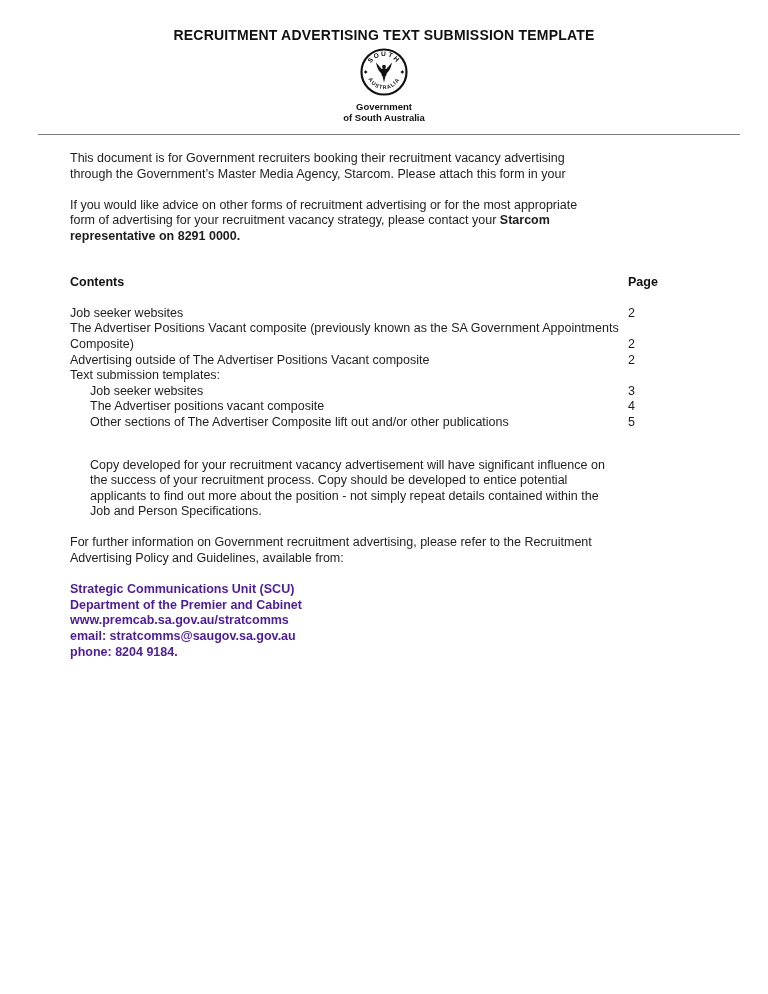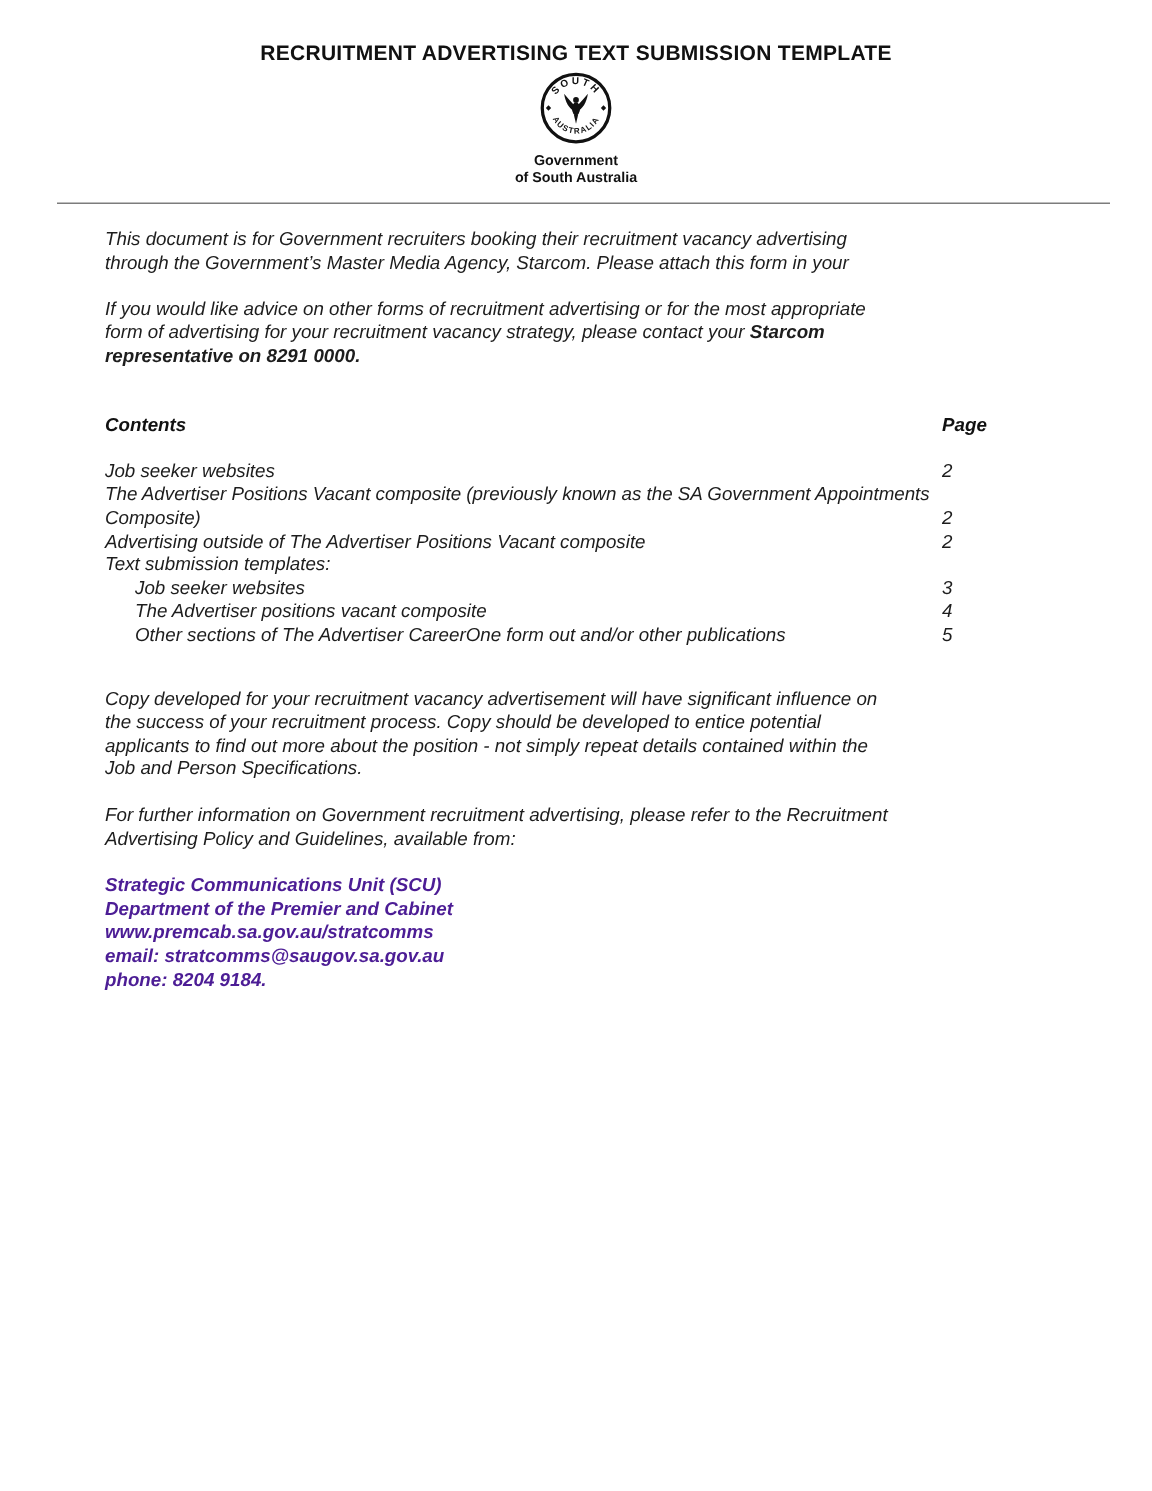--- a/index.html
+++ b/index.html
@@ -34,26 +34,25 @@
   .divider {
     margin: 11px 28px 0 38px;
     border: none;
     border-top: 1px solid #7c7c7c;
     height: 0;
   }
   .doc-body {
     margin: 16px 100px 0 70px;
     font-size: 12.5px;
     line-height: 15.6px;
-    font-style: italic;
   }
   .para { margin: 0; }
   .para .line { display: block; }
   .p2 { margin-top: 15.6px; }
-  .p3 { margin-top: 27px; }
+  .p3 { margin-top: 27px; margin-left: 20px; }
   .p4 { margin-top: 15.6px; }
   .bold { font-weight: bold; }
   .toc { margin-top: 30px; }
   .toc-head { display: flex; font-weight: bold; margin-bottom: 15.6px; color: #111111; }
   .toc-row { display: flex; align-items: flex-end; }
   .toc-label { flex: 1 1 auto; padding-right: 8px; }
   .toc-label.indent { padding-left: 20px; }
   .toc-page { flex: 0 0 40px; }
   .contact { margin-top: 15.6px; font-weight: bold; color: #4c1d95; }
   .contact .line { display: block; }
@@ -133,21 +132,21 @@
       </div>
       <div class="toc-row">
         <span class="toc-label indent">Job seeker websites</span>
         <span class="toc-page">3</span>
       </div>
       <div class="toc-row">
         <span class="toc-label indent">The Advertiser positions vacant composite</span>
         <span class="toc-page">4</span>
       </div>
       <div class="toc-row">
-        <span class="toc-label indent">Other sections of The Advertiser CareerOne form out and/or other publications</span>
+        <span class="toc-label indent">Other sections of The Advertiser Composite lift out and/or other publications</span>
         <span class="toc-page">5</span>
       </div>
     </div>
 
     <p class="para p3">
       <span class="line">Copy developed for your recruitment vacancy advertisement will have significant influence on</span>
       <span class="line">the success of your recruitment process. Copy should be developed to entice potential</span>
       <span class="line">applicants to find out more about the position - not simply repeat details contained within the</span>
       <span class="line">Job and Person Specifications.</span>
     </p>

